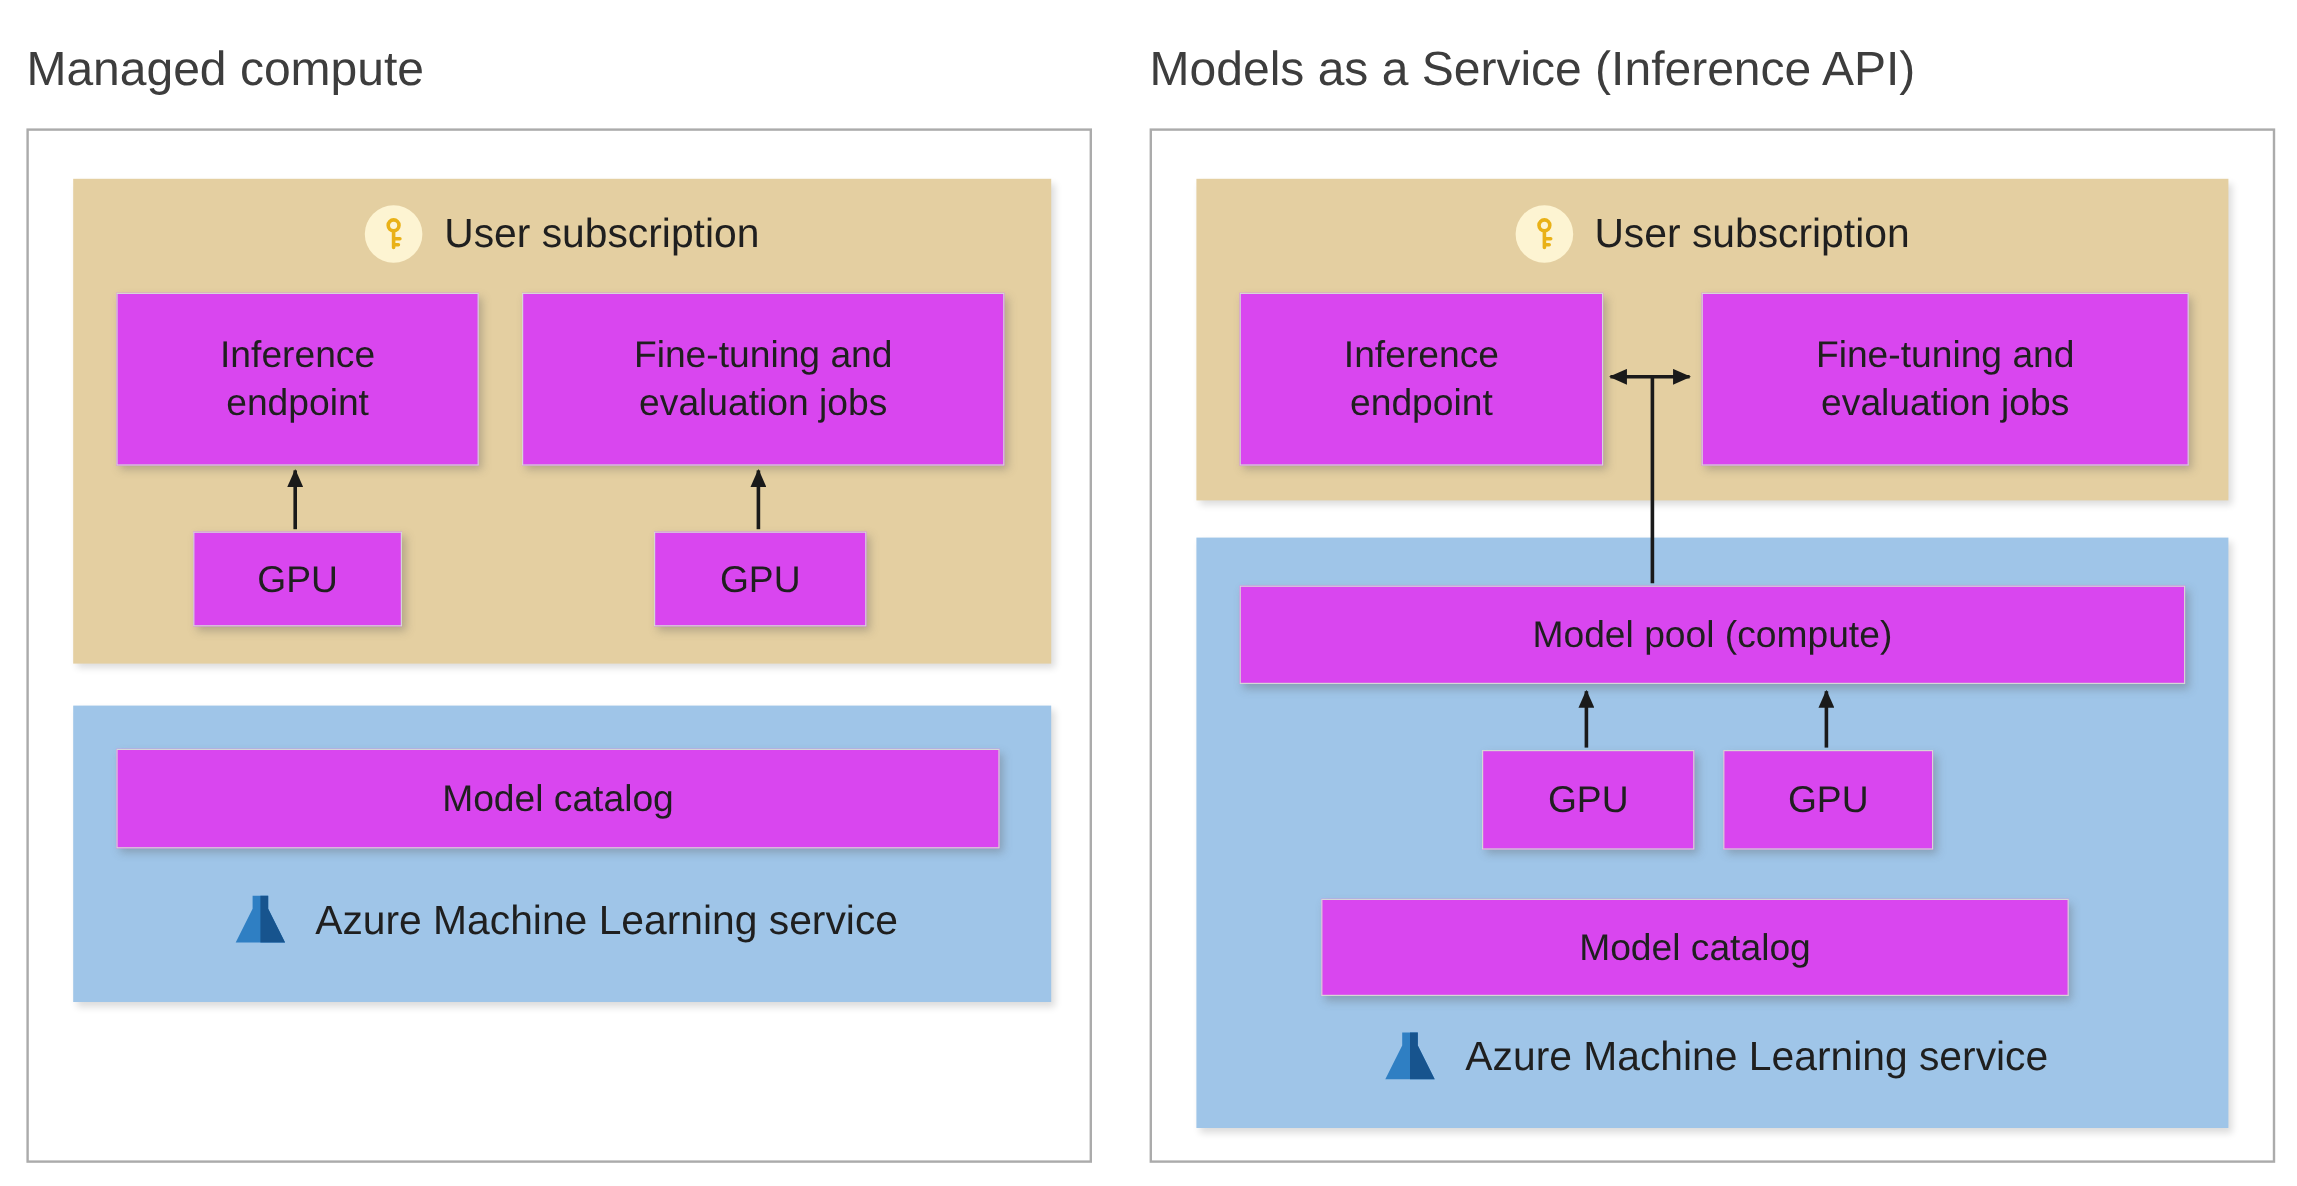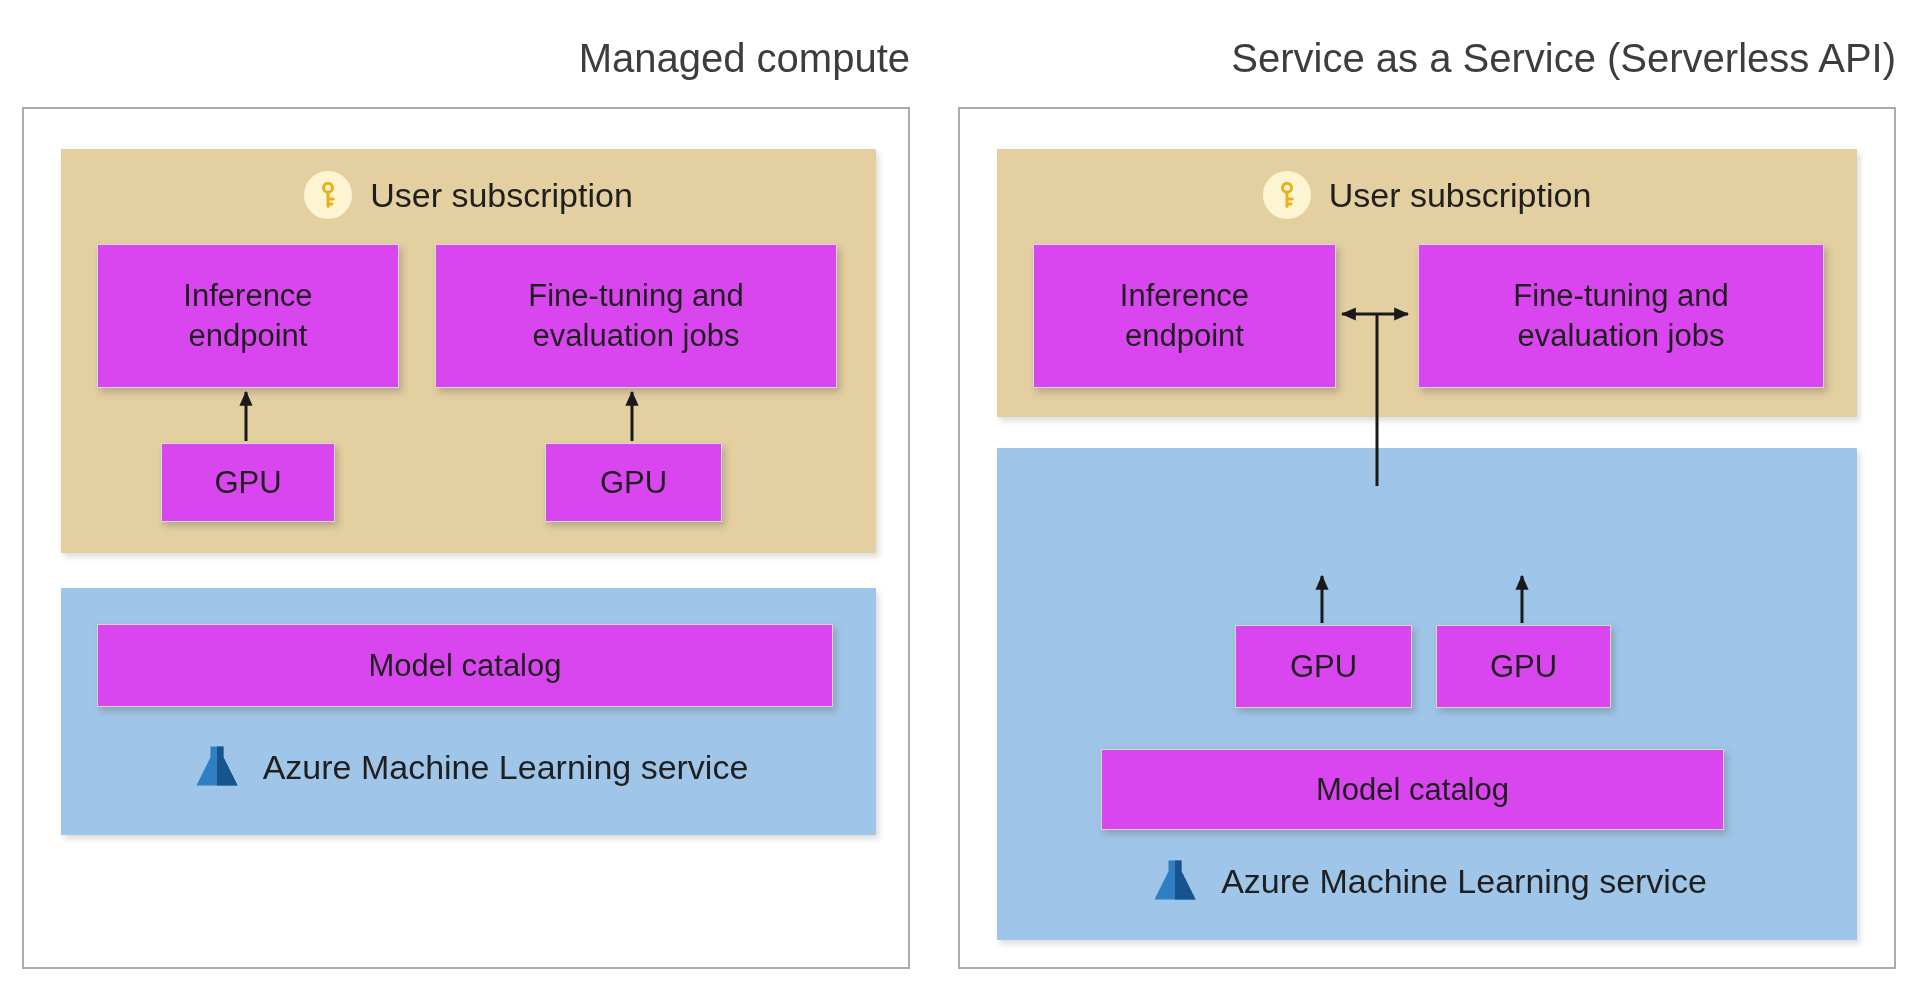--- a/index.html
+++ b/index.html
@@ -12,21 +12,21 @@
     font-family: "Liberation Sans", "DejaVu Sans", sans-serif;
     color: var(--text-dark, #1f1f1f);
   }
 
   .panel-title {
     position: absolute;
     top: 36px;
     font-size: 40px;
     font-weight: 400;
     color: var(--title-gray, #3d3d3d);
-    text-align: right;
+    text-align: left;
   }
   #title-left  { left: 22px;  width: 888px; }
   #title-right { left: 958px; width: 938px; }
 
   .outer-panel {
     position: absolute;
     top: 107px;
     background: #ffffff;
     border: 2px solid var(--panel-border, #ababab);
     box-sizing: border-box;
@@ -93,21 +93,21 @@
     position: absolute;
     left: 0;
     top: 0;
     pointer-events: none;
   }
 </style>
 </head>
 <body>
 
 <div id="title-left" class="panel-title">Managed compute</div>
-<div id="title-right" class="panel-title">Service as a Service (Serverless API)</div>
+<div id="title-right" class="panel-title">Models as a Service (Inference API)</div>
 
 <div id="panel-left" class="outer-panel">
 
   <div class="fill-box tan" style="left:37px; top:40px; width:815px; height:404px;">
     <div class="header-row" style="top:22px;">
       <span class="key-badge">
         <svg width="30" height="30" viewBox="0 0 24 24">
           <circle cx="12" cy="6.2" r="3.6" fill="none" stroke="#e9b117" stroke-width="2.4"></circle>
           <path d="M12 9.8 V21 M12 15.2 h4.2 M12 19.2 h3.2" stroke="#e9b117" stroke-width="2.4" fill="none" stroke-linecap="round"></path>
         </svg>
@@ -150,20 +150,21 @@
       </span>
       <span>User subscription</span>
     </div>
 
     <div class="white-box" style="left:36px; top:95px; width:303px; height:144px; padding:0 42px;">Inference endpoint</div>
 
     <div class="white-box" style="left:421px; top:95px; width:406px; height:144px; padding:0 24px;">Fine-tuning and evaluation jobs</div>
   </div>
 
   <div class="fill-box blue" style="left:37px; top:339px; width:860px; height:492px;">
+    <div class="white-box" style="left:36px; top:40px; width:788px; height:82px;">Model pool (compute)</div>
 
     <div class="white-box" style="left:238px; top:177px; width:177px; height:83px;">GPU</div>
 
     <div class="white-box" style="left:439px; top:177px; width:175px; height:83px;">GPU</div>
 
     <div class="white-box" style="left:104px; top:301px; width:623px; height:81px;">Model catalog</div>
 
     <div class="header-row" style="top:405px;">
       <span class="aml-icon">
         <svg width="52" height="52" viewBox="0 0 48 48">

